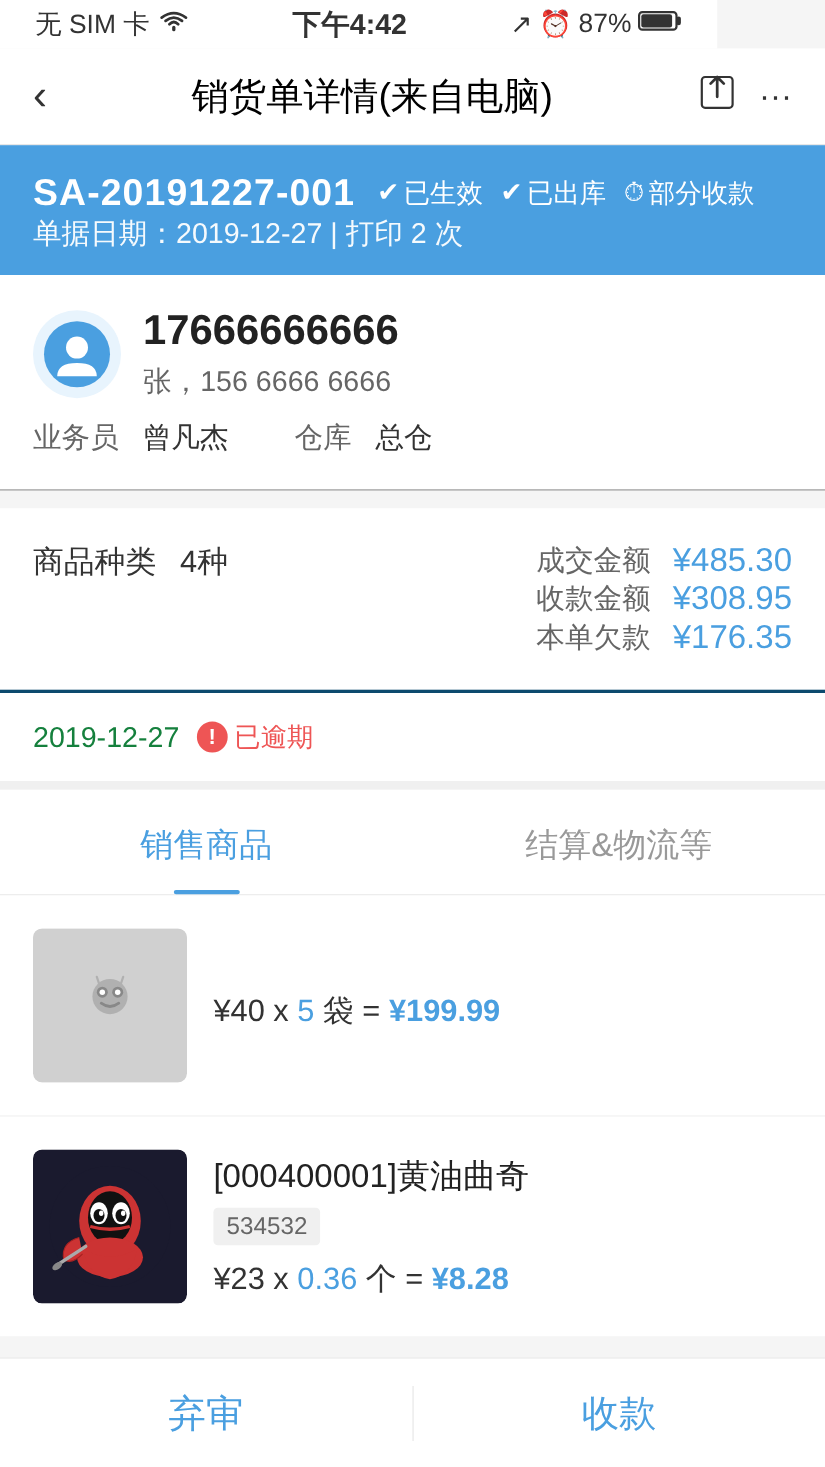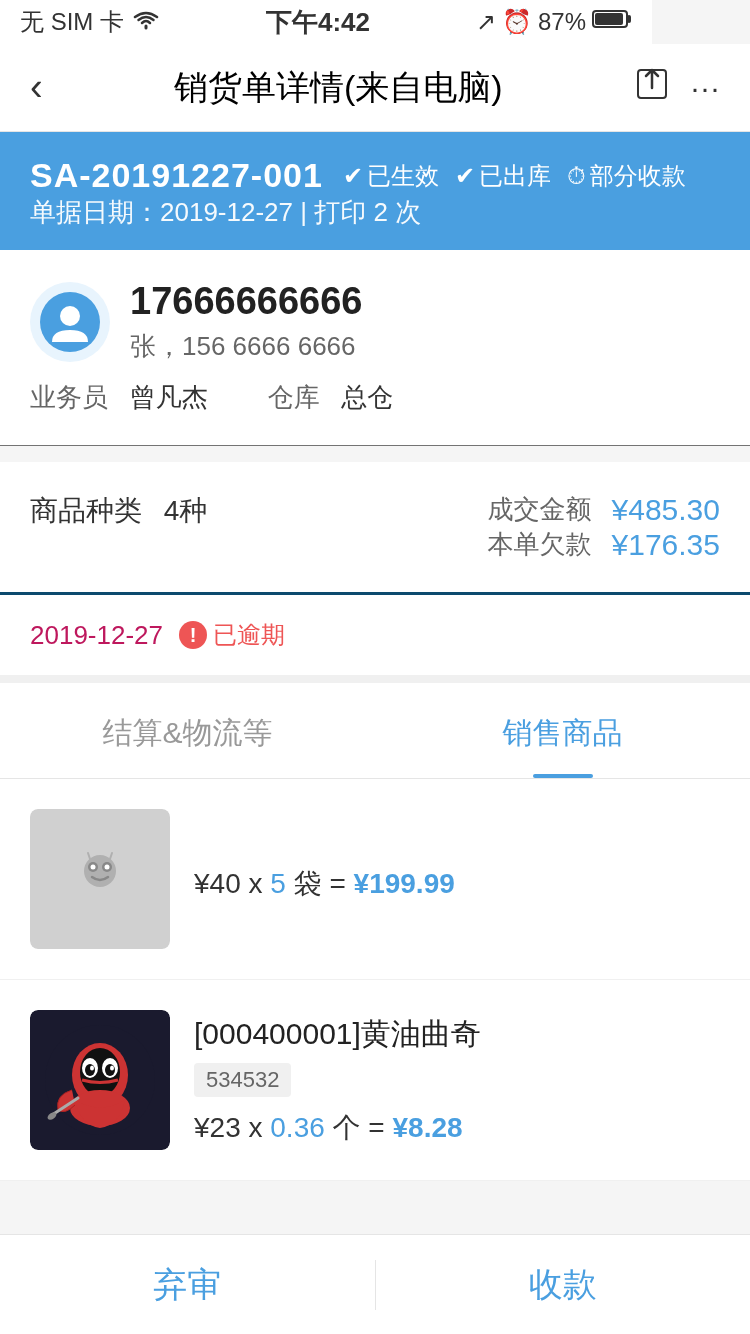--- a/index.html
+++ b/index.html
@@ -15,21 +15,21 @@
     }
 
     
     .status-bar {
       width: 652px;
       height: 44px;
       background: #fff;
       display: flex;
       align-items: center;
       justify-content: space-between;
-      padding: 0 20px;
+      padding: 0 32px;
       font-size: 24px;
       font-weight: 500;
     }
     .status-left { display: flex; align-items: center; gap: 8px; }
     .status-center { font-size: 26px; font-weight: 600; }
     .status-right { display: flex; align-items: center; gap: 6px; font-size: 24px; }
 
     
     .nav-bar {
       width: 750px;
@@ -176,21 +176,21 @@
     .due-section {
       background: #fff;
       padding: 24px 30px;
       border-bottom: 8px solid #f0f0f0;
       display: flex;
       align-items: center;
       gap: 16px;
       font-size: 26px;
     }
     .due-label { color: #666; }
-    .due-date { color: #be185d; }
+    .due-date { color: #15803d; }
     .overdue-badge {
       display: flex;
       align-items: center;
       gap: 6px;
       color: #e55;
       font-size: 24px;
     }
     .overdue-dot {
       width: 28px;
       height: 28px;
@@ -424,40 +424,44 @@
       &nbsp;
       <span>4种</span>
     </div>
   </div>
   <div class="amounts-right">
     <div class="amount-row">
       <span class="amount-label">成交金额</span>
       <span class="amount-value">¥485.30</span>
     </div>
     <div class="amount-row">
+      <span class="amount-label">收款金额</span>
+      <span class="amount-value">¥308.95</span>
+    </div>
+    <div class="amount-row">
       <span class="amount-label">本单欠款</span>
       <span class="amount-value">¥176.35</span>
     </div>
   </div>
 </div>
 
 <div class="due-section">
   <span class="due-date">2019-12-27</span>
   <span class="overdue-badge">
     <span class="overdue-dot">!</span>
     <span>已逾期</span>
   </span>
 </div>
 
 <div class="tabs-section">
+  <div class="tab active">
+    <span>销售商品</span>
+  </div>
   <div class="tab">
     <span>结算&amp;物流等</span>
-  </div>
-  <div class="tab active">
-    <span>销售商品</span>
   </div>
 </div>
 
 <div class="product-list">
 
   <div class="product-item">
     <div class="product-thumb">
       <div style="width:140px;height:140px;background:#d0d0d0;border-radius:8px;display:flex;align-items:center;justify-content:center;">
         <svg width="80" height="80" viewBox="0 0 80 80" fill="none">
           <circle cx="40" cy="32" r="16" fill="#b0b0b0"></circle>

